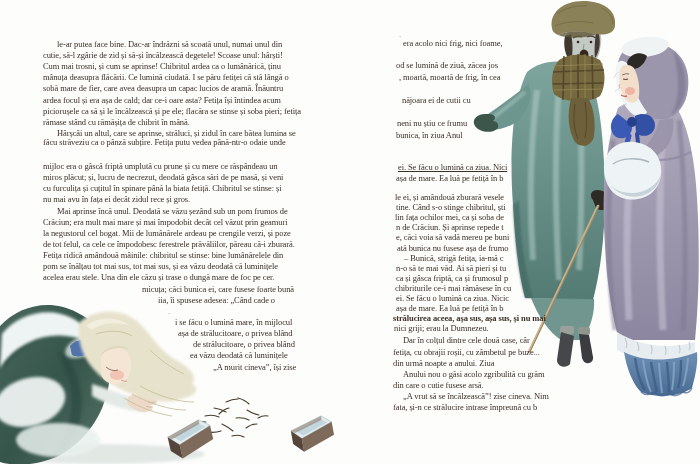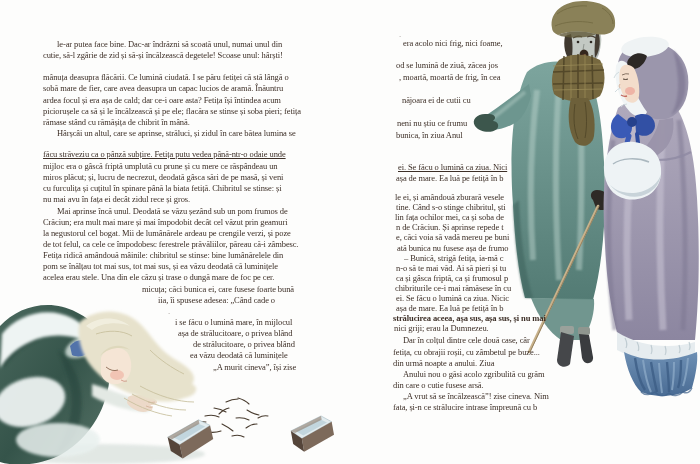--- a/index.html
+++ b/index.html
@@ -19,35 +19,36 @@
   .illo{position:absolute;z-index:2;}
 </style>
 </head>
 <body>
 
 <div class="spread">
 
   <div id="left-text" class="page-text">
       <div class="tline" style="left: 57px; top: 39px;">le-ar putea face bine. Dac-ar îndrăzni să scoată unul, numai unul din</div>
       <div class="tline" style="left: 43px; top: 50.1px;">cutie, să-l zgârie de zid și să-și încălzească degetele! Scoase unul: hârști!</div>
+      <div class="tline" style="left: 43px; top: 61.2px;">Cum mai trosni, și cum se aprinse! Chibritul ardea ca o lumânărică, ținu</div>
       <div class="tline" style="left: 43px; top: 72.3px;">mânuța deasupra flăcării. Ce lumină ciudată. I se păru fetiței că stă lângă o</div>
       <div class="tline" style="left: 43px; top: 83.4px;">sobă mare de fier, care avea deasupra un capac lucios de aramă. Înăuntru</div>
       <div class="tline" style="left: 43px; top: 94.5px;">ardea focul și era așa de cald; dar ce-i oare asta? Fetița își întindea acum</div>
       <div class="tline" style="left: 43px; top: 105.6px;">piciorușele ca să și le încălzească și pe ele; flacăra se stinse și soba pieri; fetița</div>
       <div class="tline" style="left: 43px; top: 116.7px;">rămase stând cu rămășița de chibrit în mână.</div>
       <div class="tline" style="left: 57px; top: 127.8px;">Hârșcâi un altul, care se aprinse, străluci, și zidul în care bătea lumina se</div>
-      <div class="tline" style="left: 43px; top: 149px; text-decoration: underline;">făcu străveziu ca o pânză subțire. Fetița putu vedea până-ntr-o odaie unde</div>
+      <div class="tline" style="left: 43px; top: 137px;">făcu străveziu ca o pânză subțire. Fetița putu vedea până-ntr-o odaie unde</div>
       <div class="tline" style="left: 43px; top: 161.1px;">mijloc era o gâscă friptă umplută cu prune și cu mere ce răspândeau un</div>
       <div class="tline" style="left: 43px; top: 172.2px;">miros plăcut; și, lucru de necrezut, deodată gâsca sări de pe masă, și veni</div>
       <div class="tline" style="left: 43px; top: 183.3px;">cu furculița și cuțitul în spinare până la biata fetiță. Chibritul se stinse: și</div>
       <div class="tline" style="left: 43px; top: 194.4px;">nu mai avu în fața ei decât zidul rece și gros.</div>
       <div class="tline" style="left: 57px; top: 205.5px;">Mai aprinse încă unul. Deodată se văzu șezând sub un pom frumos de</div>
       <div class="tline" style="left: 43px; top: 216.6px;">Crăciun; era mult mai mare și mai împodobit decât cel văzut prin geamuri</div>
       <div class="tline" style="left: 43px; top: 227.7px;">la negustorul cel bogat. Mii de lumânărele ardeau pe crengile verzi, și poze</div>
-      <div class="tline" style="left: 43px; top: 238.8px;">de tot felul, ca cele ce împodobesc ferestrele prăvăliilor, păreau că-i zâmbesc.</div>
+      <div class="tline" style="left: 43px; top: 238.8px;">de tot felul, ca cele ce împodobesc ferestrele prăvăliilor, păreau că-i zburară.</div>
       <div class="tline" style="left: 43px; top: 249.9px;">Fetița ridică amândouă mâinile: chibritul se stinse: bine lumânărelele din</div>
       <div class="tline" style="left: 43px; top: 261px;">pom se înălțau tot mai sus, tot mai sus, și ea văzu deodată că luminițele</div>
       <div class="tline" style="left: 43px; top: 272.1px;">acelea erau stele. Una din ele căzu și trase o dungă mare de foc pe cer.</div>
       <div class="tline" style="left: 142px; top: 283.5px;">micuța; căci bunica ei, care fusese foarte bună</div>
       <div class="tline" style="left: 158px; top: 295px;">iia, îi spusese adesea: „Când cade o</div>
       <div class="tline dim" style="left: 168px; top: 306px;">.</div>
       <div class="tline" style="left: 175px; top: 316.5px;">i se făcu o lumină mare, în mijlocul</div>
       <div class="tline" style="left: 178px; top: 327.5px;">așa de strălucitoare, o privea blând</div>
       <div class="tline" style="left: 193px; top: 338.5px;">de strălucitoare, o privea blând</div>
       <div class="tline" style="left: 190px; top: 350px;">ea văzu deodată că luminițele</div>

